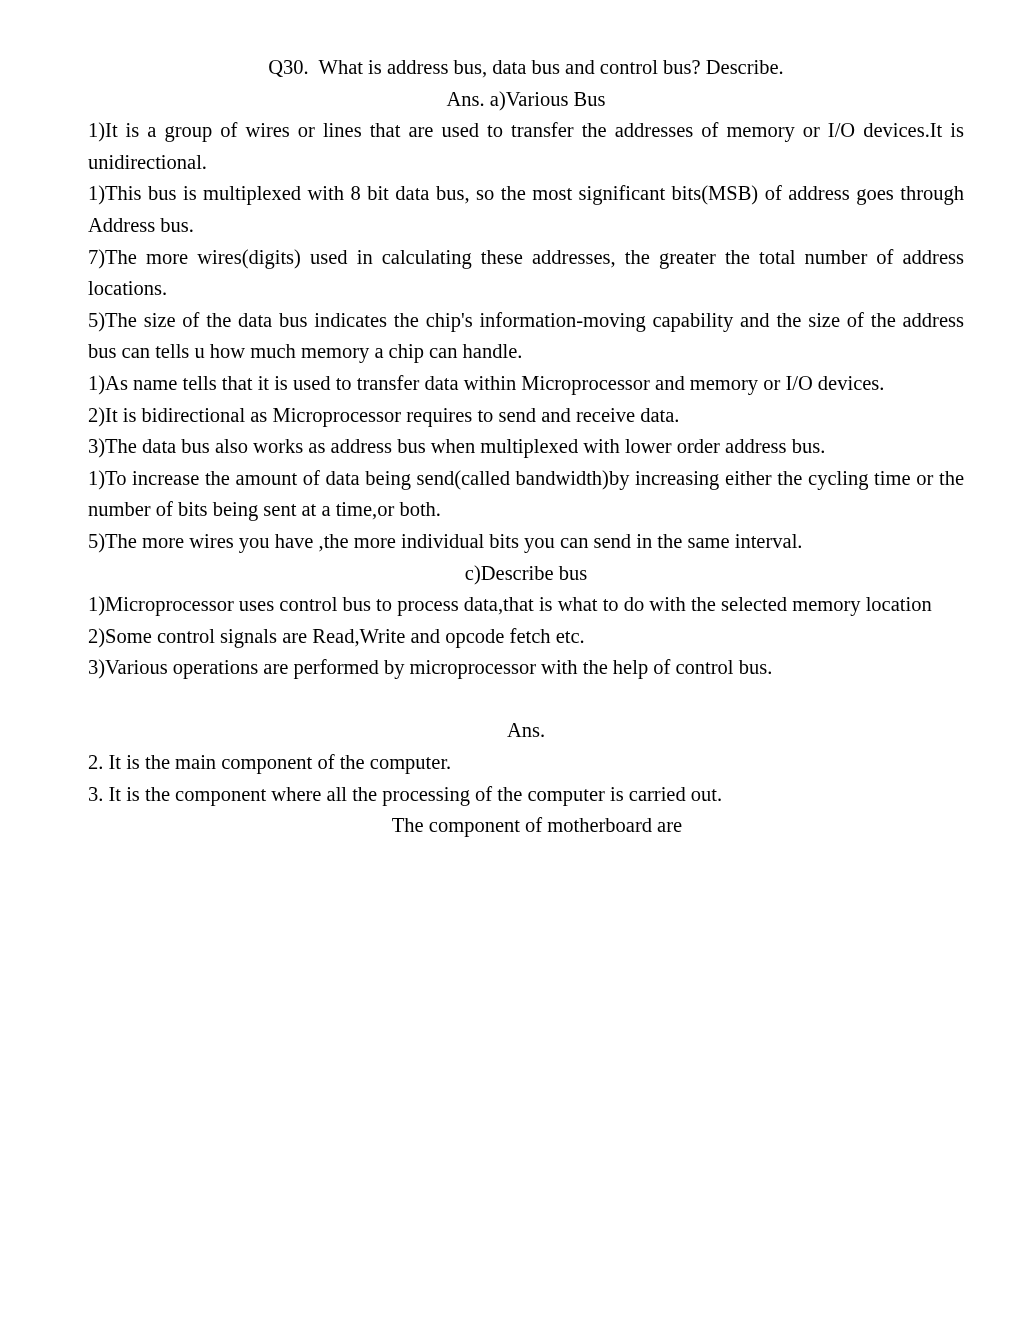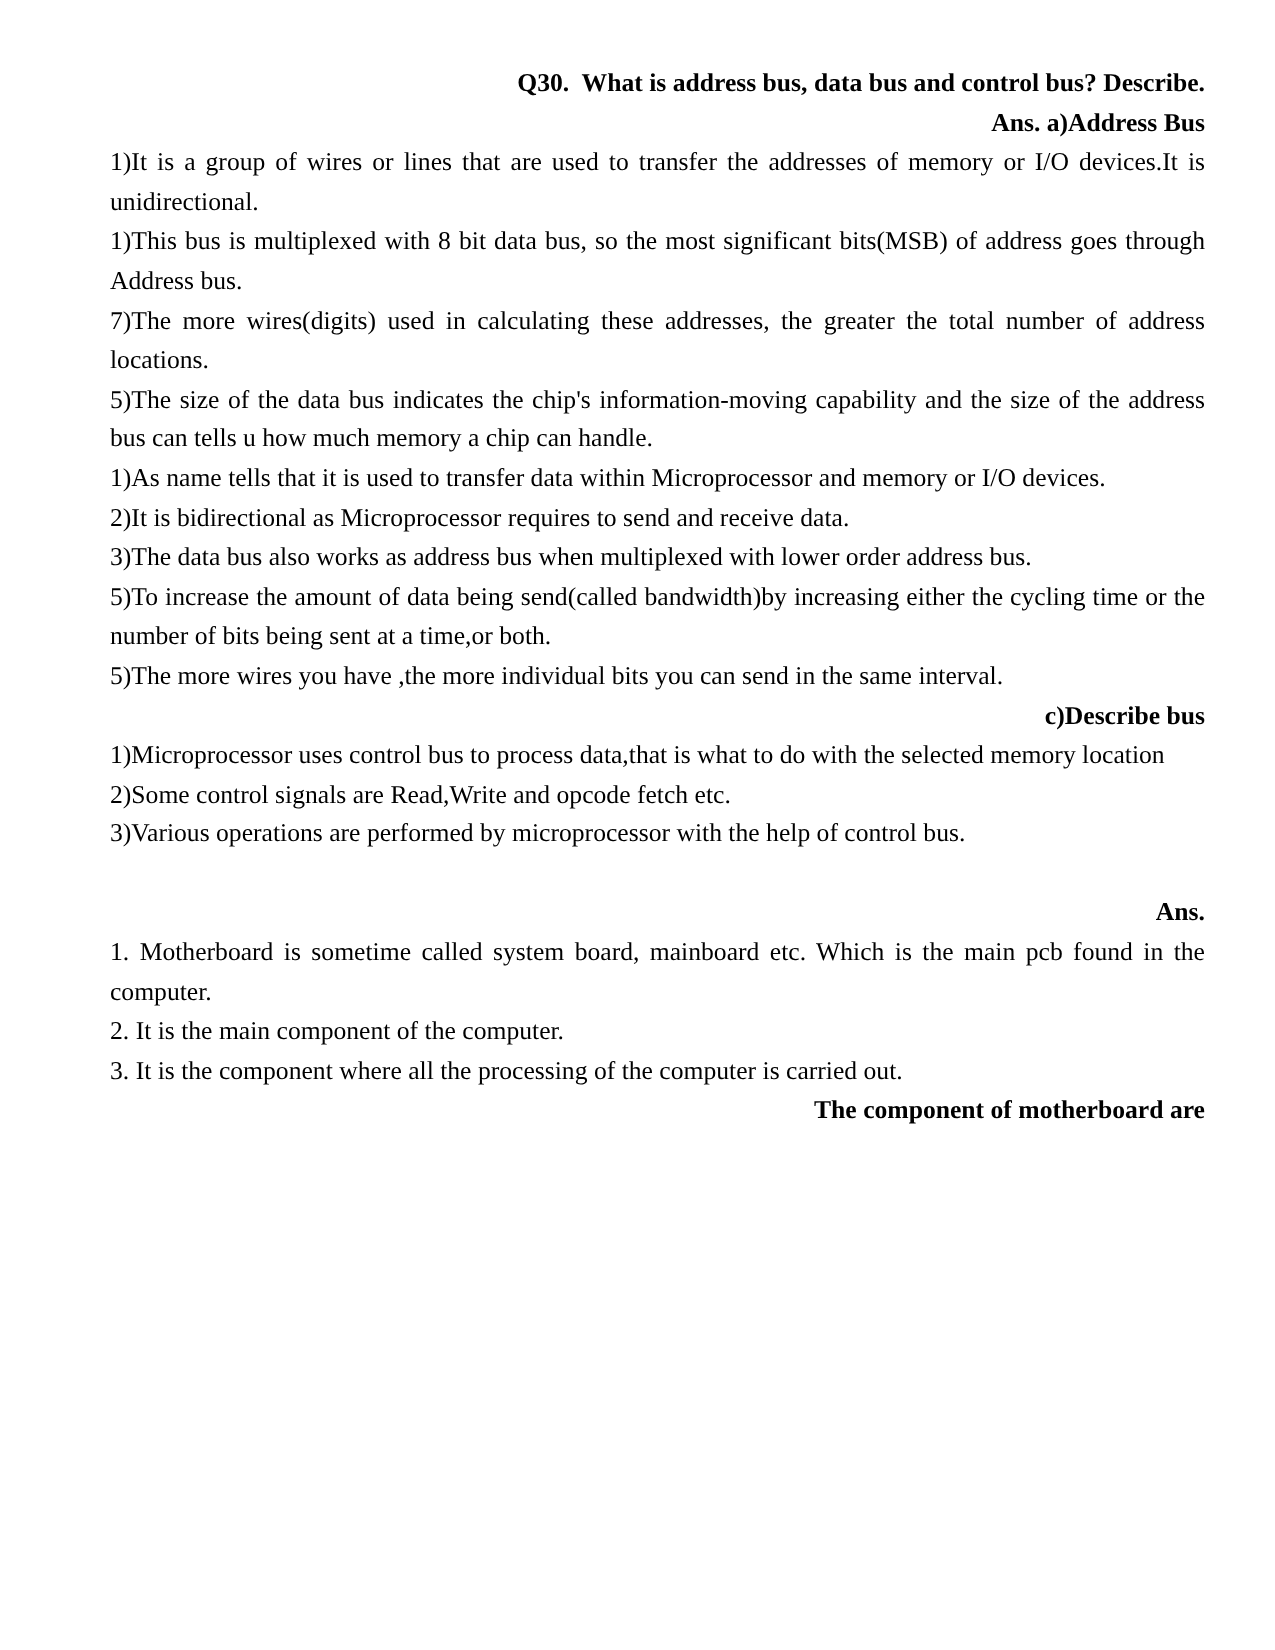--- a/index.html
+++ b/index.html
@@ -33,58 +33,56 @@
   .para {
     margin: 0;
     padding: 0;
     text-align: justify;
     text-justify: inter-word;
     white-space: pre-wrap;
     hyphens: none;
   }
   
   .para.nojustify {
-    text-align: right;
-    font-weight: bold;
+    text-align: center;
   }
   .spacer-line {
     height: 31.6px;
   }
   .indent-line {
     padding-left: 22px;
   }
 </style>
 </head>
 <body>
 
 <div class="page">
   <div class="doc-body">
 
     <div>
       <p class="para nojustify">Q30.  What is address bus, data bus and control bus? Describe.</p>
-      <p class="para nojustify">Ans. a)Address Bus</p>
+      <p class="para nojustify">Ans. a)Various Bus</p>
       <p class="para">1)It is a group of wires or lines that are used to transfer the addresses of memory or I/O devices.It is unidirectional.</p>
       <p class="para">1)This bus is multiplexed with 8 bit data bus, so the most significant bits(MSB) of address goes through Address bus.</p>
       <p class="para">7)The more wires(digits) used in calculating these addresses, the greater the total number of address locations.</p>
       <p class="para">5)The size of the data bus indicates the chip's information-moving capability and the size of the address bus can tells u how much memory a chip can handle.</p>
       <p class="para">1)As name tells that it is used to transfer data within Microprocessor and memory or I/O devices.</p>
       <p class="para">2)It is bidirectional as Microprocessor requires to send and receive data.</p>
       <p class="para">3)The data bus also works as address bus when multiplexed with lower order address bus.</p>
-      <p class="para">5)To increase the amount of data being send(called bandwidth)by increasing either the cycling time or the number of bits being sent at a time,or both.</p>
+      <p class="para">1)To increase the amount of data being send(called bandwidth)by increasing either the cycling time or the number of bits being sent at a time,or both.</p>
       <p class="para">5)The more wires you have ,the more individual bits you can send in the same interval.</p>
       <p class="para nojustify">c)Describe bus</p>
       <p class="para">1)Microprocessor uses control bus to process data,that is what to do with the selected memory location</p>
       <p class="para">2)Some control signals are Read,Write and opcode fetch etc.</p>
       <p class="para">3)Various operations are performed by microprocessor with the help of control bus.</p>
     </div>
 
     <div class="spacer-line"></div>
 
     <div>
       <p class="para nojustify">Ans.</p>
-      <p class="para">1. Motherboard is sometime called system board, mainboard etc. Which is the main pcb found in the computer.</p>
       <p class="para">2. It is the main component of the computer.</p>
       <p class="para">3. It is the component where all the processing of the computer is carried out.</p>
       <p class="para nojustify indent-line">The component of motherboard are</p>
     </div>
 
   </div>
 </div>
 
 </body></html>

